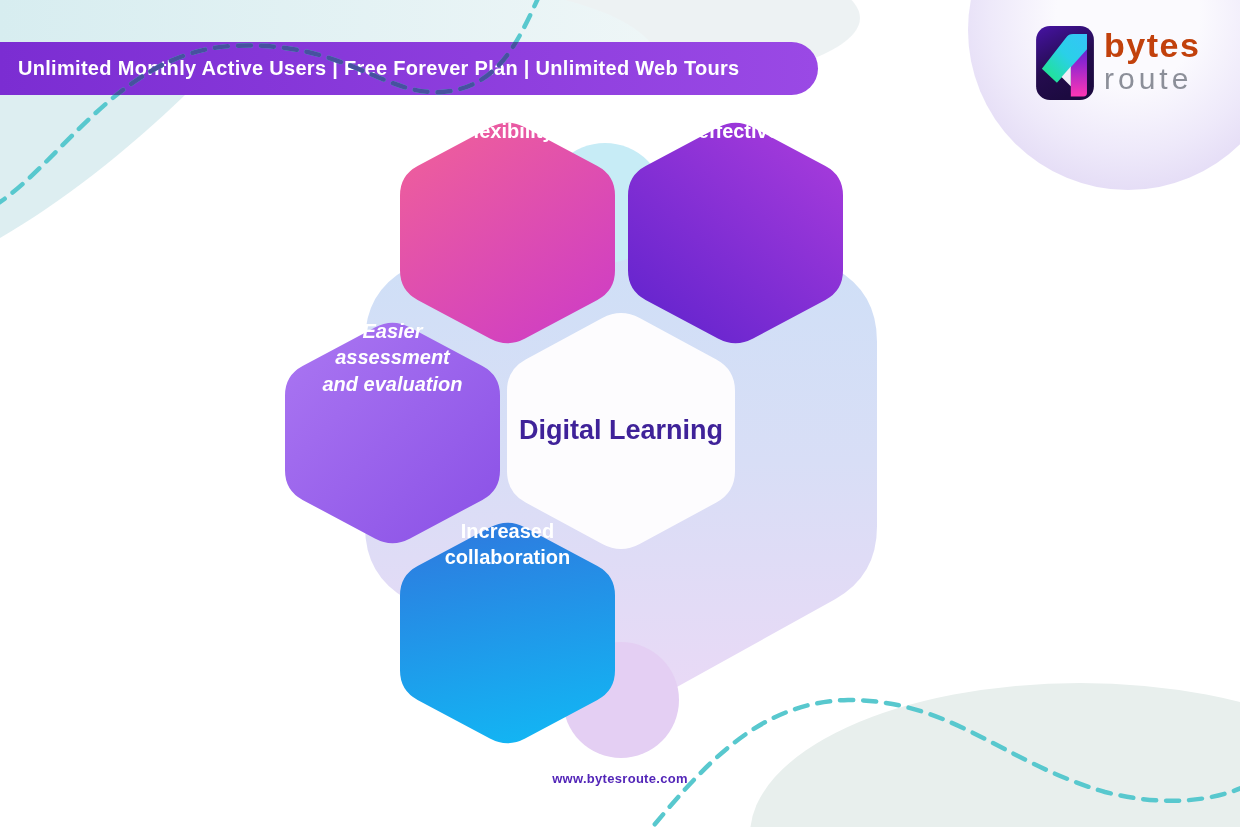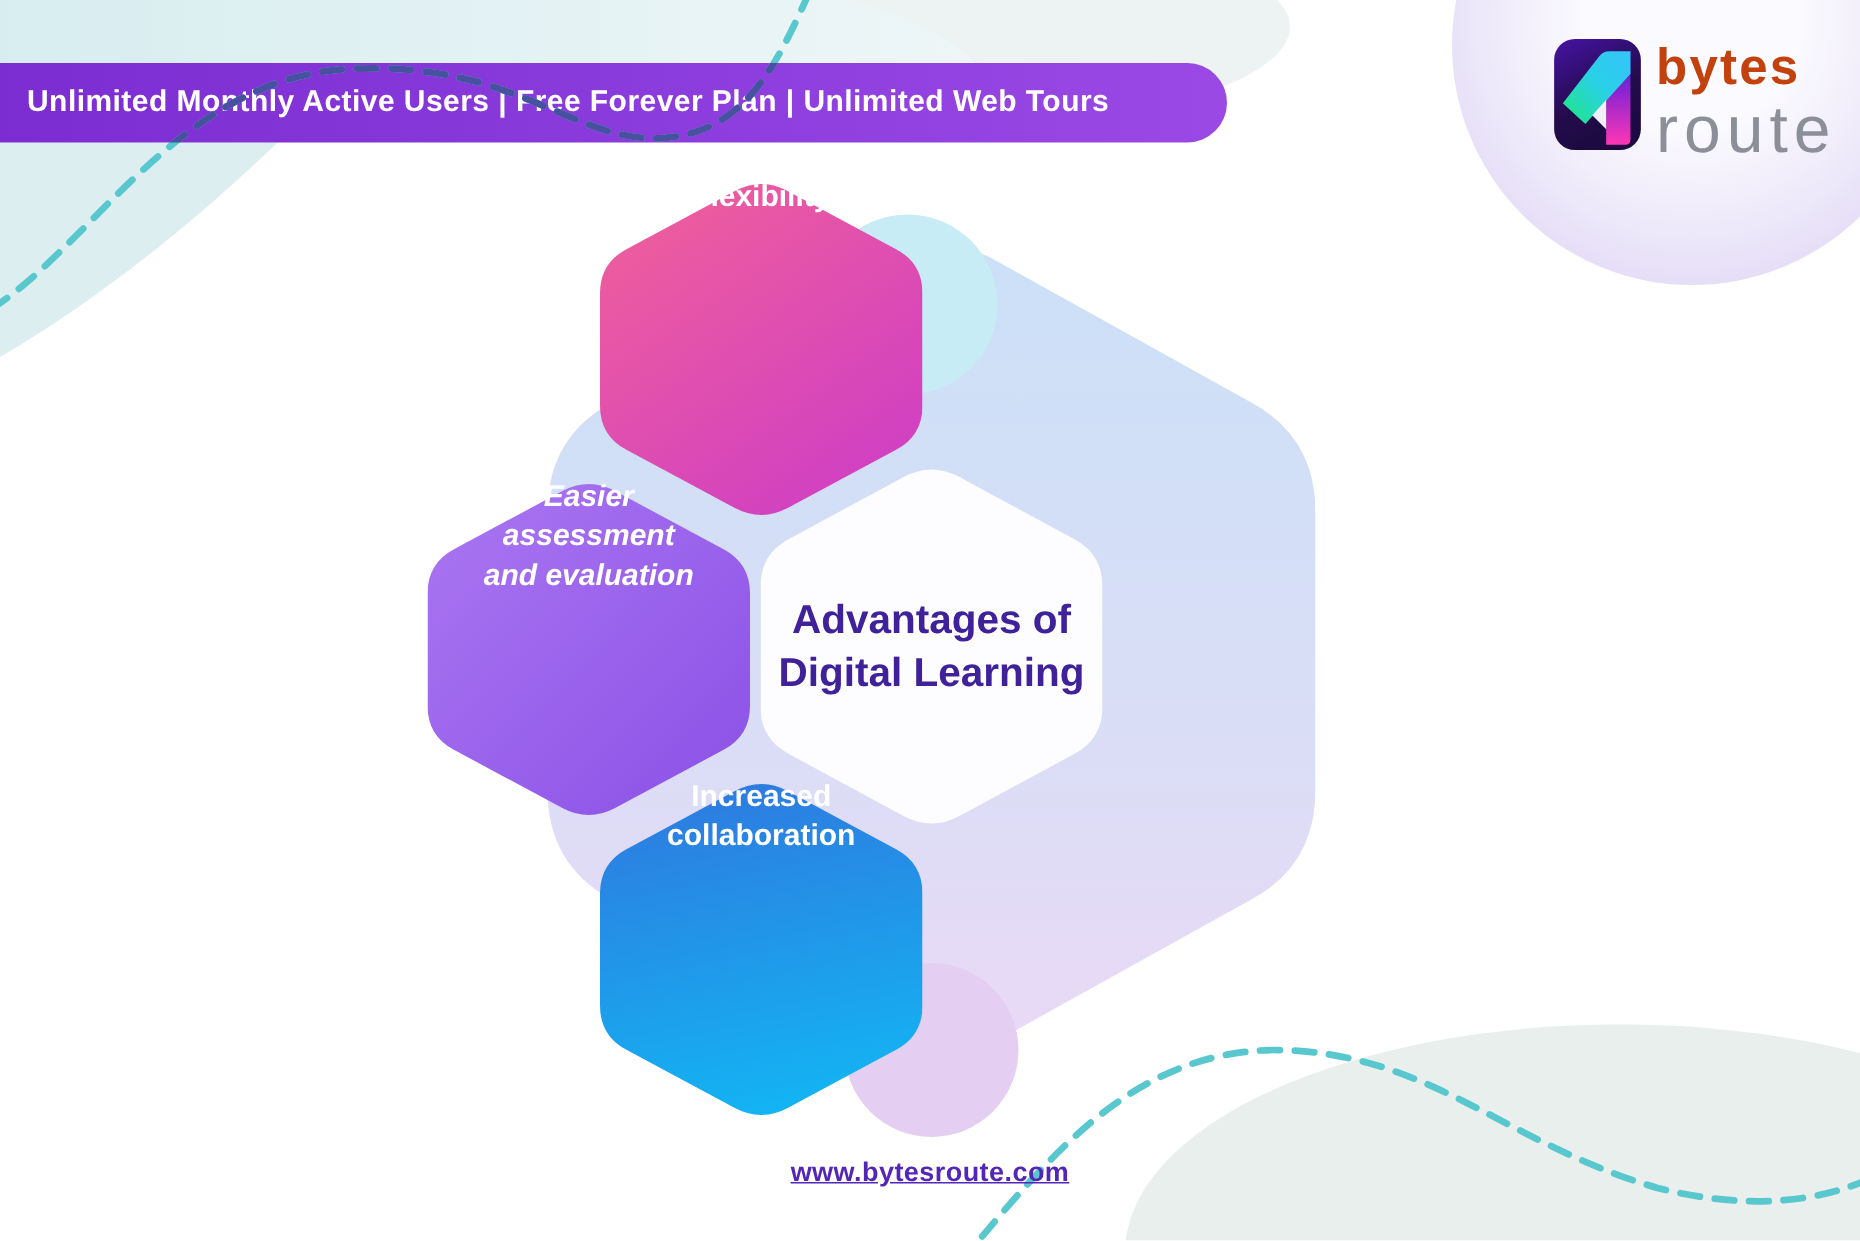--- a/index.html
+++ b/index.html
@@ -41,26 +41,26 @@
   .center-title{
     position:absolute;inset:0;display:flex;flex-direction:column;align-items:center;justify-content:center;
     text-align:center;font-weight:700;font-size:27px;line-height:1.3;color:#3f2299;
   }
   .bgcircle{position:absolute;border-radius:50%;}
 
   
   .logo{position:absolute;left:1030px;top:24px;width:210px;height:110px;}
   .logo-icon{position:absolute;left:6px;top:2px;width:58px;height:74px;}
   .logo-bytes{position:absolute;left:74px;top:2px;font-size:34px;font-weight:700;color:#c2410c;letter-spacing:1.5px;}
-  .logo-route{position:absolute;left:74px;top:38px;font-size:44px;font-weight:400;color:#8c8f99;letter-spacing:4px;}
+  .logo-route{position:absolute;left:74px;top:38px;font-size:30px;font-weight:400;color:#8c8f99;letter-spacing:4px;}
 
   
   .site-url{
     position:absolute;left:440px;top:771px;width:360px;text-align:center;
-    font-size:18px;font-weight:700;color:#5326b8;letter-spacing:.3px;text-decoration:underline;
+    font-size:13px;font-weight:700;color:#5326b8;letter-spacing:.3px;
   }
 </style>
 </head>
 <body>
 
 <div id="canvas">
 
   <svg class="bglayer" viewBox="0 0 1240 827">
     <defs>
       <linearGradient id="mintgrad" x1="0" y1="0" x2="1" y2="0">
@@ -115,20 +115,34 @@
             <stop offset="1" stop-color="#ce3dc5"></stop>
           </linearGradient>
         </defs>
       <path d="M 89.9 9.4 Q 107.5 0 125.1 9.4 L 197.4 48.1 Q 215 57.5 215 77.5 L 215 152.5 Q 215 172.5 197.4 181.9 L 125.1 220.6 Q 107.5 230 89.9 220.6 L 17.6 181.9 Q 0 172.5 0 152.5 L 0 77.5 Q 0 57.5 17.6 48.1 Z" fill="url(#hexg0)"></path>
     </svg>
     <div class="lbl">
         <div style="width:190px">Flexibility</div>
       </div>
   </div>
 
+  <div class="hex" style="left:628px;top:118px;width:215px;height:230px;">
+    <svg viewBox="0 0 215 230" preserveAspectRatio="none">
+      <defs>
+          <linearGradient id="hexg1" x1="0.9" y1="0" x2="0.1" y2="1">
+        <stop offset="0" stop-color="#a93cdc"></stop>
+            <stop offset="1" stop-color="#6123cd"></stop>
+          </linearGradient>
+        </defs>
+      <path d="M 89.9 9.4 Q 107.5 0 125.1 9.4 L 197.4 48.1 Q 215 57.5 215 77.5 L 215 152.5 Q 215 172.5 197.4 181.9 L 125.1 220.6 Q 107.5 230 89.9 220.6 L 17.6 181.9 Q 0 172.5 0 152.5 L 0 77.5 Q 0 57.5 17.6 48.1 Z" fill="url(#hexg1)"></path>
+    </svg>
+    <div class="lbl">
+        <div style="width:212px">Cost-effectiveness</div>
+      </div>
+  </div>
 
   <div class="hex" style="left:285px;top:318px;width:215px;height:230px;font-style:italic;">
     <svg viewBox="0 0 215 230" preserveAspectRatio="none">
       <defs>
           <linearGradient id="hexg2" x1="0" y1="0" x2="1" y2="1">
         <stop offset="0" stop-color="#ab77f2"></stop>
             <stop offset="1" stop-color="#8a50e6"></stop>
           </linearGradient>
         </defs>
       <path d="M 89.9 9.4 Q 107.5 0 125.1 9.4 L 197.4 48.1 Q 215 57.5 215 77.5 L 215 152.5 Q 215 172.5 197.4 181.9 L 125.1 220.6 Q 107.5 230 89.9 220.6 L 17.6 181.9 Q 0 172.5 0 152.5 L 0 77.5 Q 0 57.5 17.6 48.1 Z" fill="url(#hexg2)"></path>
@@ -153,21 +167,20 @@
         <div style="width:150px">Increased collaboration</div>
       </div>
   </div>
 
 
   <div class="hex" style="left:507px;top:308px;width:228px;height:246px;">
     <svg viewBox="0 0 215 230" preserveAspectRatio="none">
       <path d="M 89.9 9.4 Q 107.5 0 125.1 9.4 L 197.4 48.1 Q 215 57.5 215 77.5 L 215 152.5 Q 215 172.5 197.4 181.9 L 125.1 220.6 Q 107.5 230 89.9 220.6 L 17.6 181.9 Q 0 172.5 0 152.5 L 0 77.5 Q 0 57.5 17.6 48.1 Z" fill="#fdfcfe"></path>
     </svg>
     <div class="center-title" style="color: rgb(63, 34, 153);">
-      <div>Advantages of</div>
       <div>Digital Learning</div>
     </div>
   </div>
 
   <div class="logo">
     <svg class="logo-icon" viewBox="0 0 100 128">
       <defs>
         <linearGradient id="lgbg" x1="0" y1="0" x2="0.4" y2="1">
           <stop offset="0" stop-color="#4713a5"></stop>
             <stop offset="0.6" stop-color="#240c4e"></stop>

